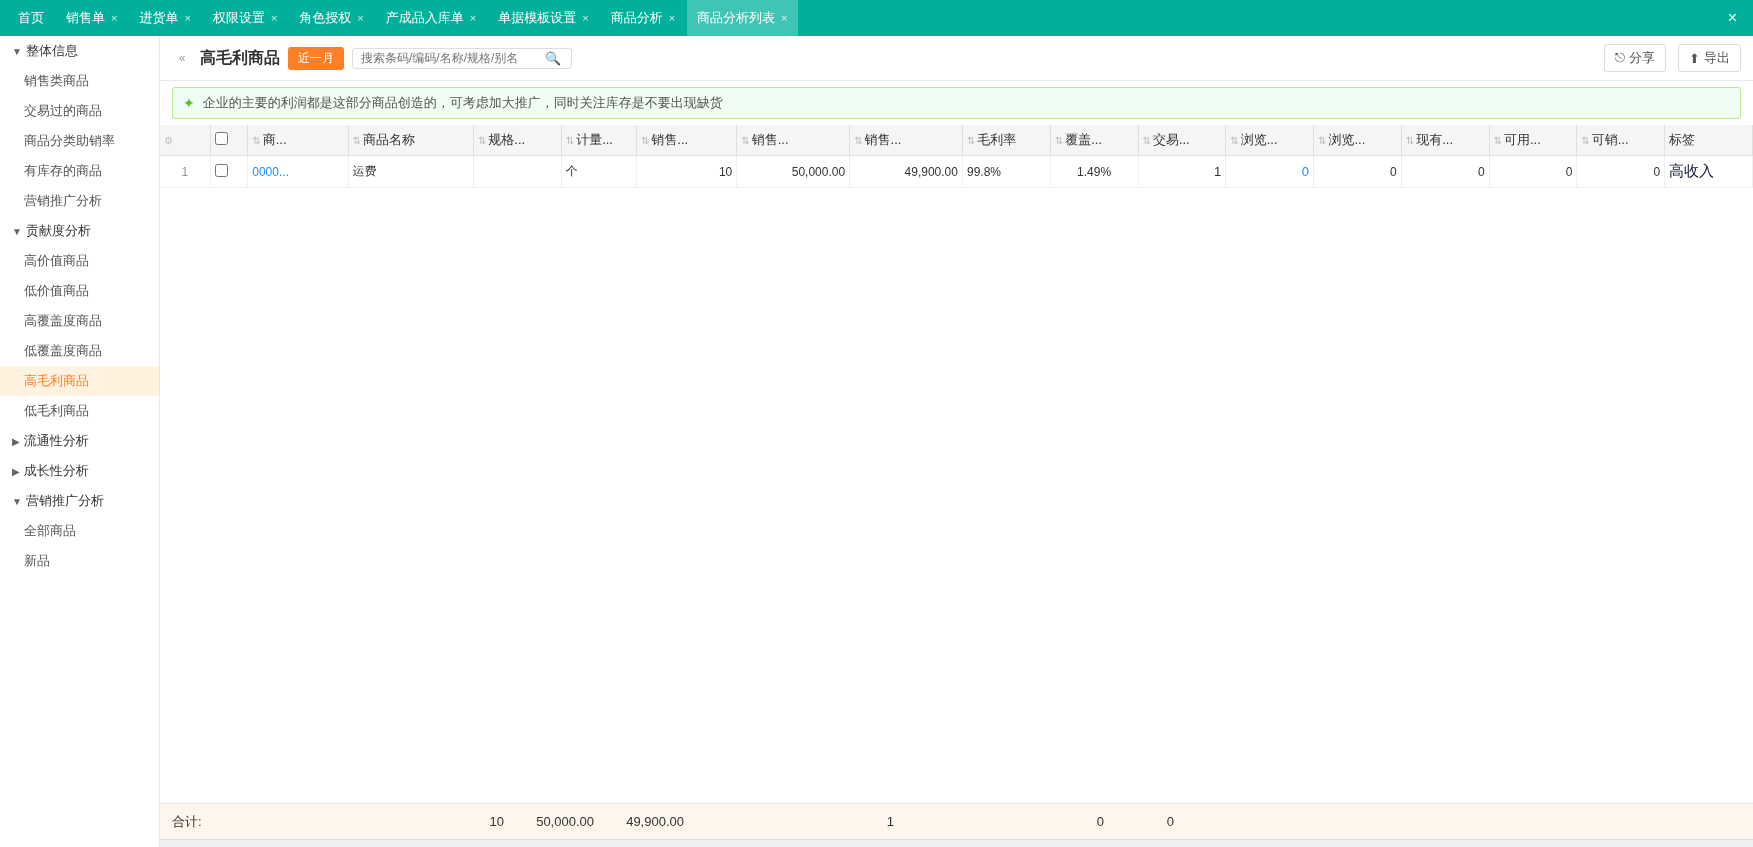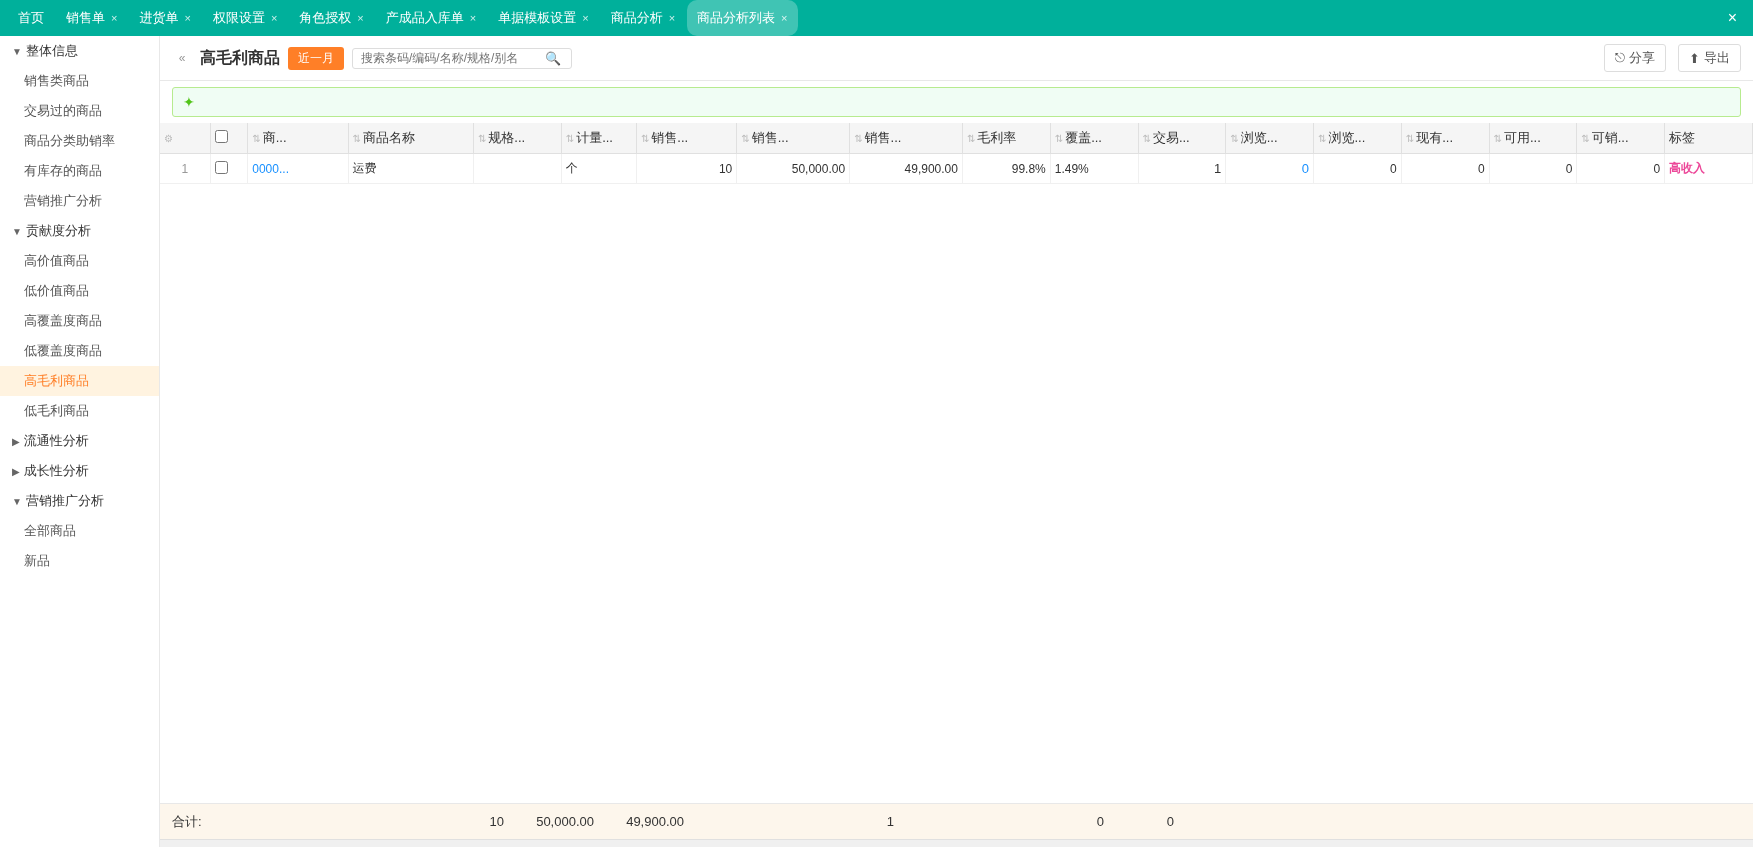--- a/index.html
+++ b/index.html
@@ -205,21 +205,21 @@
     td {
       padding: 6px 4px;
       border-bottom: 1px solid #f0f0f0;
       border-right: 1px solid #f0f0f0;
       white-space: nowrap;
       overflow: hidden;
       text-overflow: ellipsis;
       font-size: 12px;
       color: #333;
     }
-    .tag-high { color: #ec4899; font-size: 12px; font-weight: bold; }
+    .tag-high { color: #0f172a; font-size: 15px; }
 
     
     .table-footer {
       display: flex;
       align-items: center;
       padding: 6px 12px;
       background: #fdf6ec;
       border-top: 1px solid #e8e8e8;
       gap: 0;
       font-size: 12px;
@@ -262,21 +262,21 @@
     <span class="nav-close">×</span>
   </div>
   <div class="nav-item">
     <span>单据模板设置</span>
     <span class="nav-close">×</span>
   </div>
   <div class="nav-item">
     <span>商品分析</span>
     <span class="nav-close">×</span>
   </div>
-  <div class="nav-item active" style="background:rgba(255,255,255,0.25);border-radius:10px;">
+  <div class="nav-item active" style="background:rgba(255,255,255,0.25);">
     <span>商品分析列表</span>
     <span class="nav-close">×</span>
   </div>
   <div class="nav-spacer"></div>
   <div class="nav-close-all">×</div>
 </div>
 
 <div class="main-layout">
 
   <div class="sidebar">
@@ -362,20 +362,21 @@
         <span>分享</span>
       </button>
       <button class="action-btn" style="margin-left:4px;">
         <span>⬆</span>
         <span>导出</span>
       </button>
     </div>
 
     <div class="info-banner">
       <span class="info-icon">✦</span>
+      <span>企业的主要的利润都是这部分商品创造的，可考虑加大推广，同时关注库存是不要出现缺货</span>
     </div>
 
     <div class="table-wrapper">
       <table>
         <thead>
           <tr>
             <th style="width:40px;"><span class="col-icon">⚙</span></th>
             <th style="width:30px;"><input type="checkbox" style=""></th>
             <th style="width:80px;"><span class="col-icon">⇅</span><span>商...</span></th>
             <th style="width:100px;margin-top:40px;"><span class="col-icon">⇅</span><span>商品名称</span></th>
@@ -399,22 +400,22 @@
           <tr>
             <td style="text-align:center;color:#999;">1</td>
             <td><input type="checkbox" style=""></td>
             <td style="color:#1890ff; cursor:pointer;">0000...</td>
             <td>运费</td>
             <td></td>
             <td>个</td>
             <td style="text-align:right;">10</td>
             <td style="text-align:right;">50,000.00</td>
             <td style="text-align:right;">49,900.00</td>
-            <td style="text-align:right;">99.8%</td>
-            <td style="text-align:left;">1.49%</td>
+            <td style="text-align:left;">99.8%</td>
+            <td style="text-align:center;">1.49%</td>
             <td style="text-align:right;"><span>1</span></td>
             <td style="text-align:right; color:#1890ff; cursor:pointer;"><span>0</span></td>
             <td style="text-align:right;">0</td>
             <td style="text-align:right;">0</td>
             <td style="text-align:right;">0</td>
             <td style="text-align:right;">0</td>
             <td><span class="tag-high">高收入</span></td>
           </tr>
         </tbody>
       </table>

